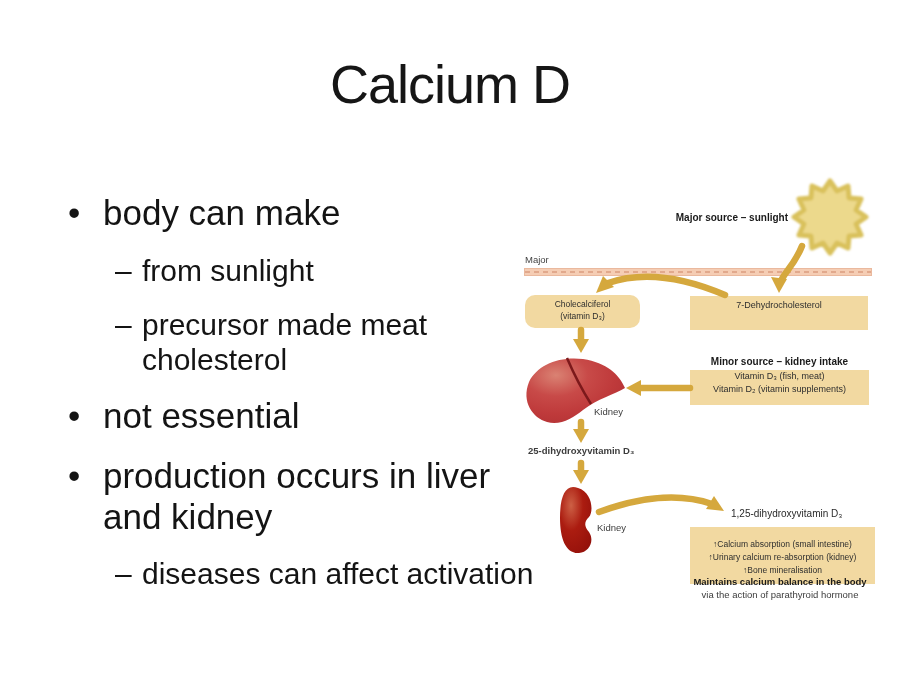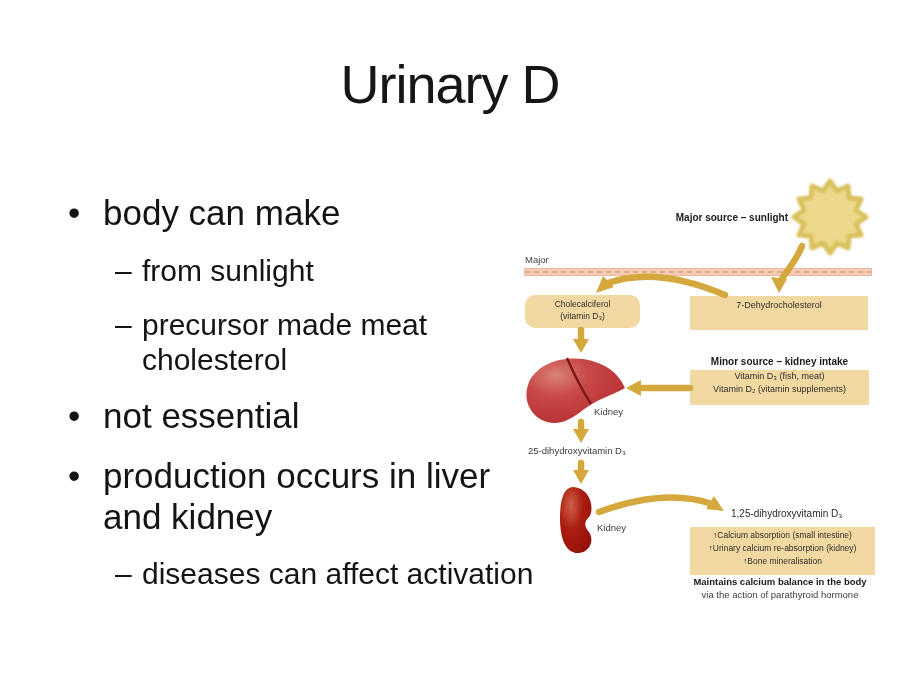--- a/index.html
+++ b/index.html
@@ -36,21 +36,21 @@
     background-color:#f5cdb4; border:1px solid #eab99e; box-sizing:border-box;
     background-image:repeating-linear-gradient(90deg, rgba(209,139,108,0.55) 0 5px, rgba(0,0,0,0) 5px 9px);
     background-size:100% 2px; background-position:center; background-repeat:no-repeat;
   }
 </style>
 </head>
 <body>
 
 <div class="slide">
 
-  <div class="title">Urinary D</div>
+  <div class="title">Calcium D</div>
 
   <div class="bullets">
     <div class="b1 mb19">
       <span class="mk">•</span>
       <span>body can make</span>
     </div>
     <div class="b2 mb19">
       <span class="mk">–</span>
       <span>from sunlight</span>
     </div>
@@ -87,27 +87,27 @@
 
     <div class="lab bold" style="left:175px; top:186px; width:179px; text-align:center;">Minor source – kidney intake</div>
 
     <div class="bx" style="left:175px; top:200px; width:179px; height:35px; padding-top:0;">
       <div>Vitamin D₃ (fish, meat)</div>
       <div>Vitamin D₂ (vitamin supplements)</div>
     </div>
 
     <div class="lab" style="left:79px; top:236px;">Kidney</div>
 
-    <div class="lab" style="left:13px; top:275px;">25-dihydroxyvitamin D₃</div>
+    <div class="lab" style="left:13px; top:275px;font-weight:bold;">25-dihydroxyvitamin D₃</div>
 
     <div class="lab" style="left:82px; top:352px;">Kidney</div>
 
     <div class="lab" style="left:216px; top:338px; font-size:10px; color:#2a2a2a;">1,25-dihydroxyvitamin D₃</div>
 
-    <div class="bx" style="left:175px; top:357px; width:185px; height:46px; padding-top:2px; font-size:8.5px; line-height:1.55;">
+    <div class="bx" style="left:175px; top:357px; width:185px; height:46px; padding-top:11px; font-size:8.5px; line-height:1.55;">
       <div>↑Calcium absorption (small intestine)</div>
       <div>↑Urinary calcium re-absorption (kidney)</div>
       <div>↑Bone mineralisation</div>
     </div>
 
     <div class="lab bold" style="left:160px; top:406px; width:210px; text-align:center; font-size:9.5px;">Maintains calcium balance in the body</div>
     <div class="lab" style="left:160px; top:419px; width:210px; text-align:center;">via the action of parathyroid hormone</div>
 
     <svg class="dg-svg" width="380" height="450" viewBox="0 0 380 450">
       <defs>

